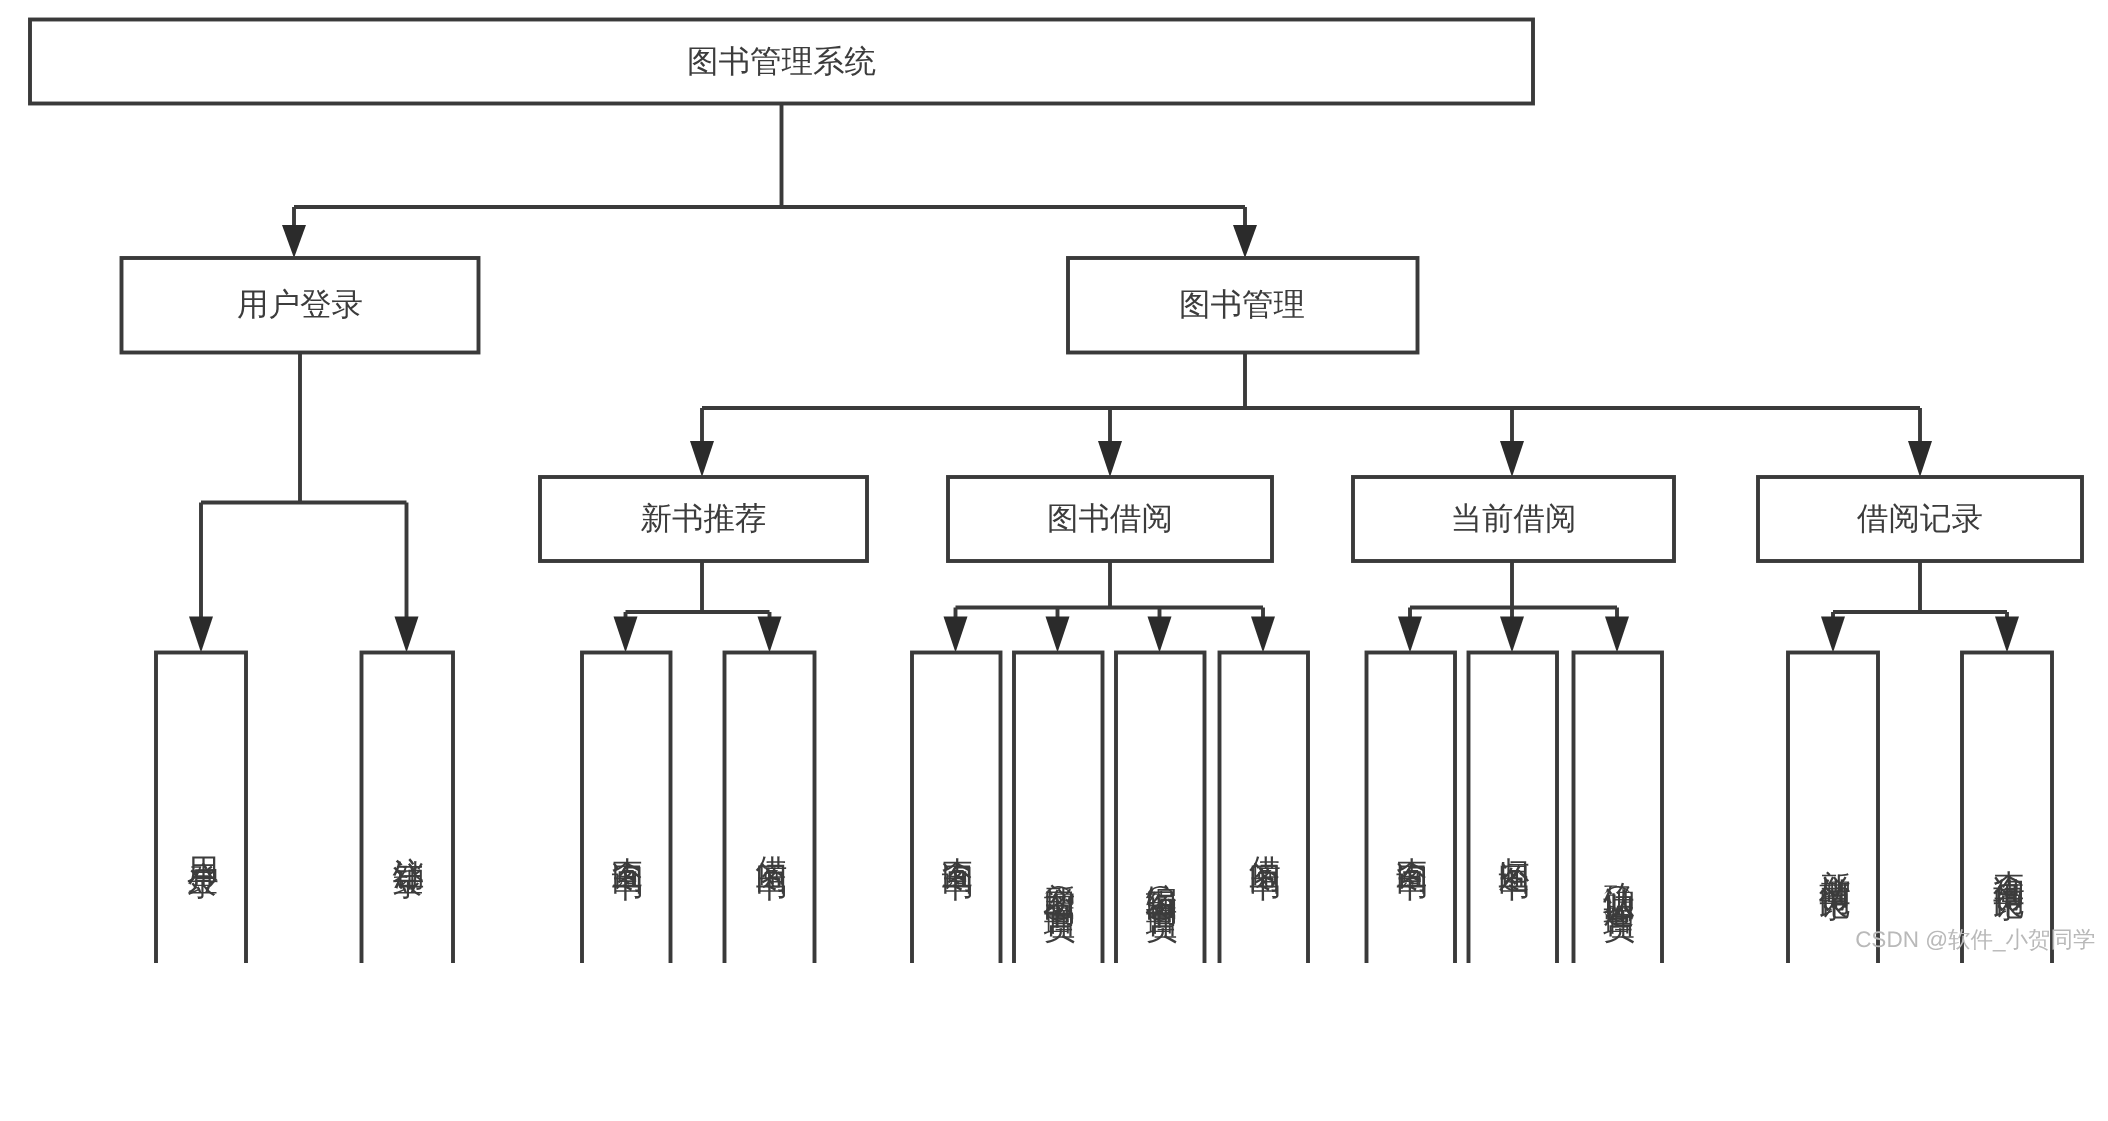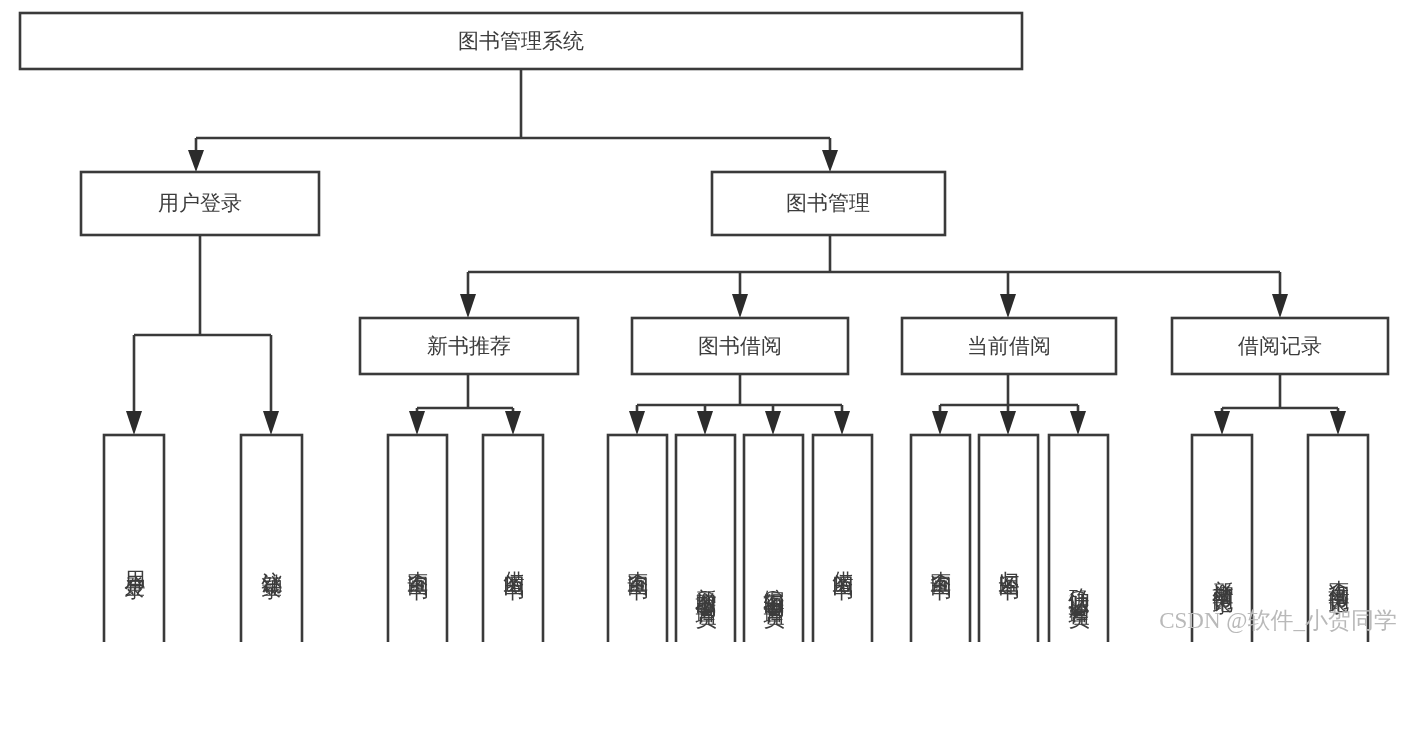--- a/index.html
+++ b/index.html
@@ -54,22 +54,22 @@
     text-anchor: middle;
     dominant-baseline: middle;
     writing-mode: vertical-rl;
     glyph-orientation-vertical: 0;
     letter-spacing: 3px;
   }
   .watermark {
     position: absolute;
     right: 8px;
     bottom: 6px;
-    font-family: Liberation Serif, serif;
-    font-size: 23px;
+    font-family: Liberation Sans, sans-serif;
+    font-size: 15px;
     color: #b9b9b9;
     white-space: nowrap;
     pointer-events: none;
     user-select: none;
   }
 </style>
 </head>
 <body>
 
 <div id="diagram-root">

